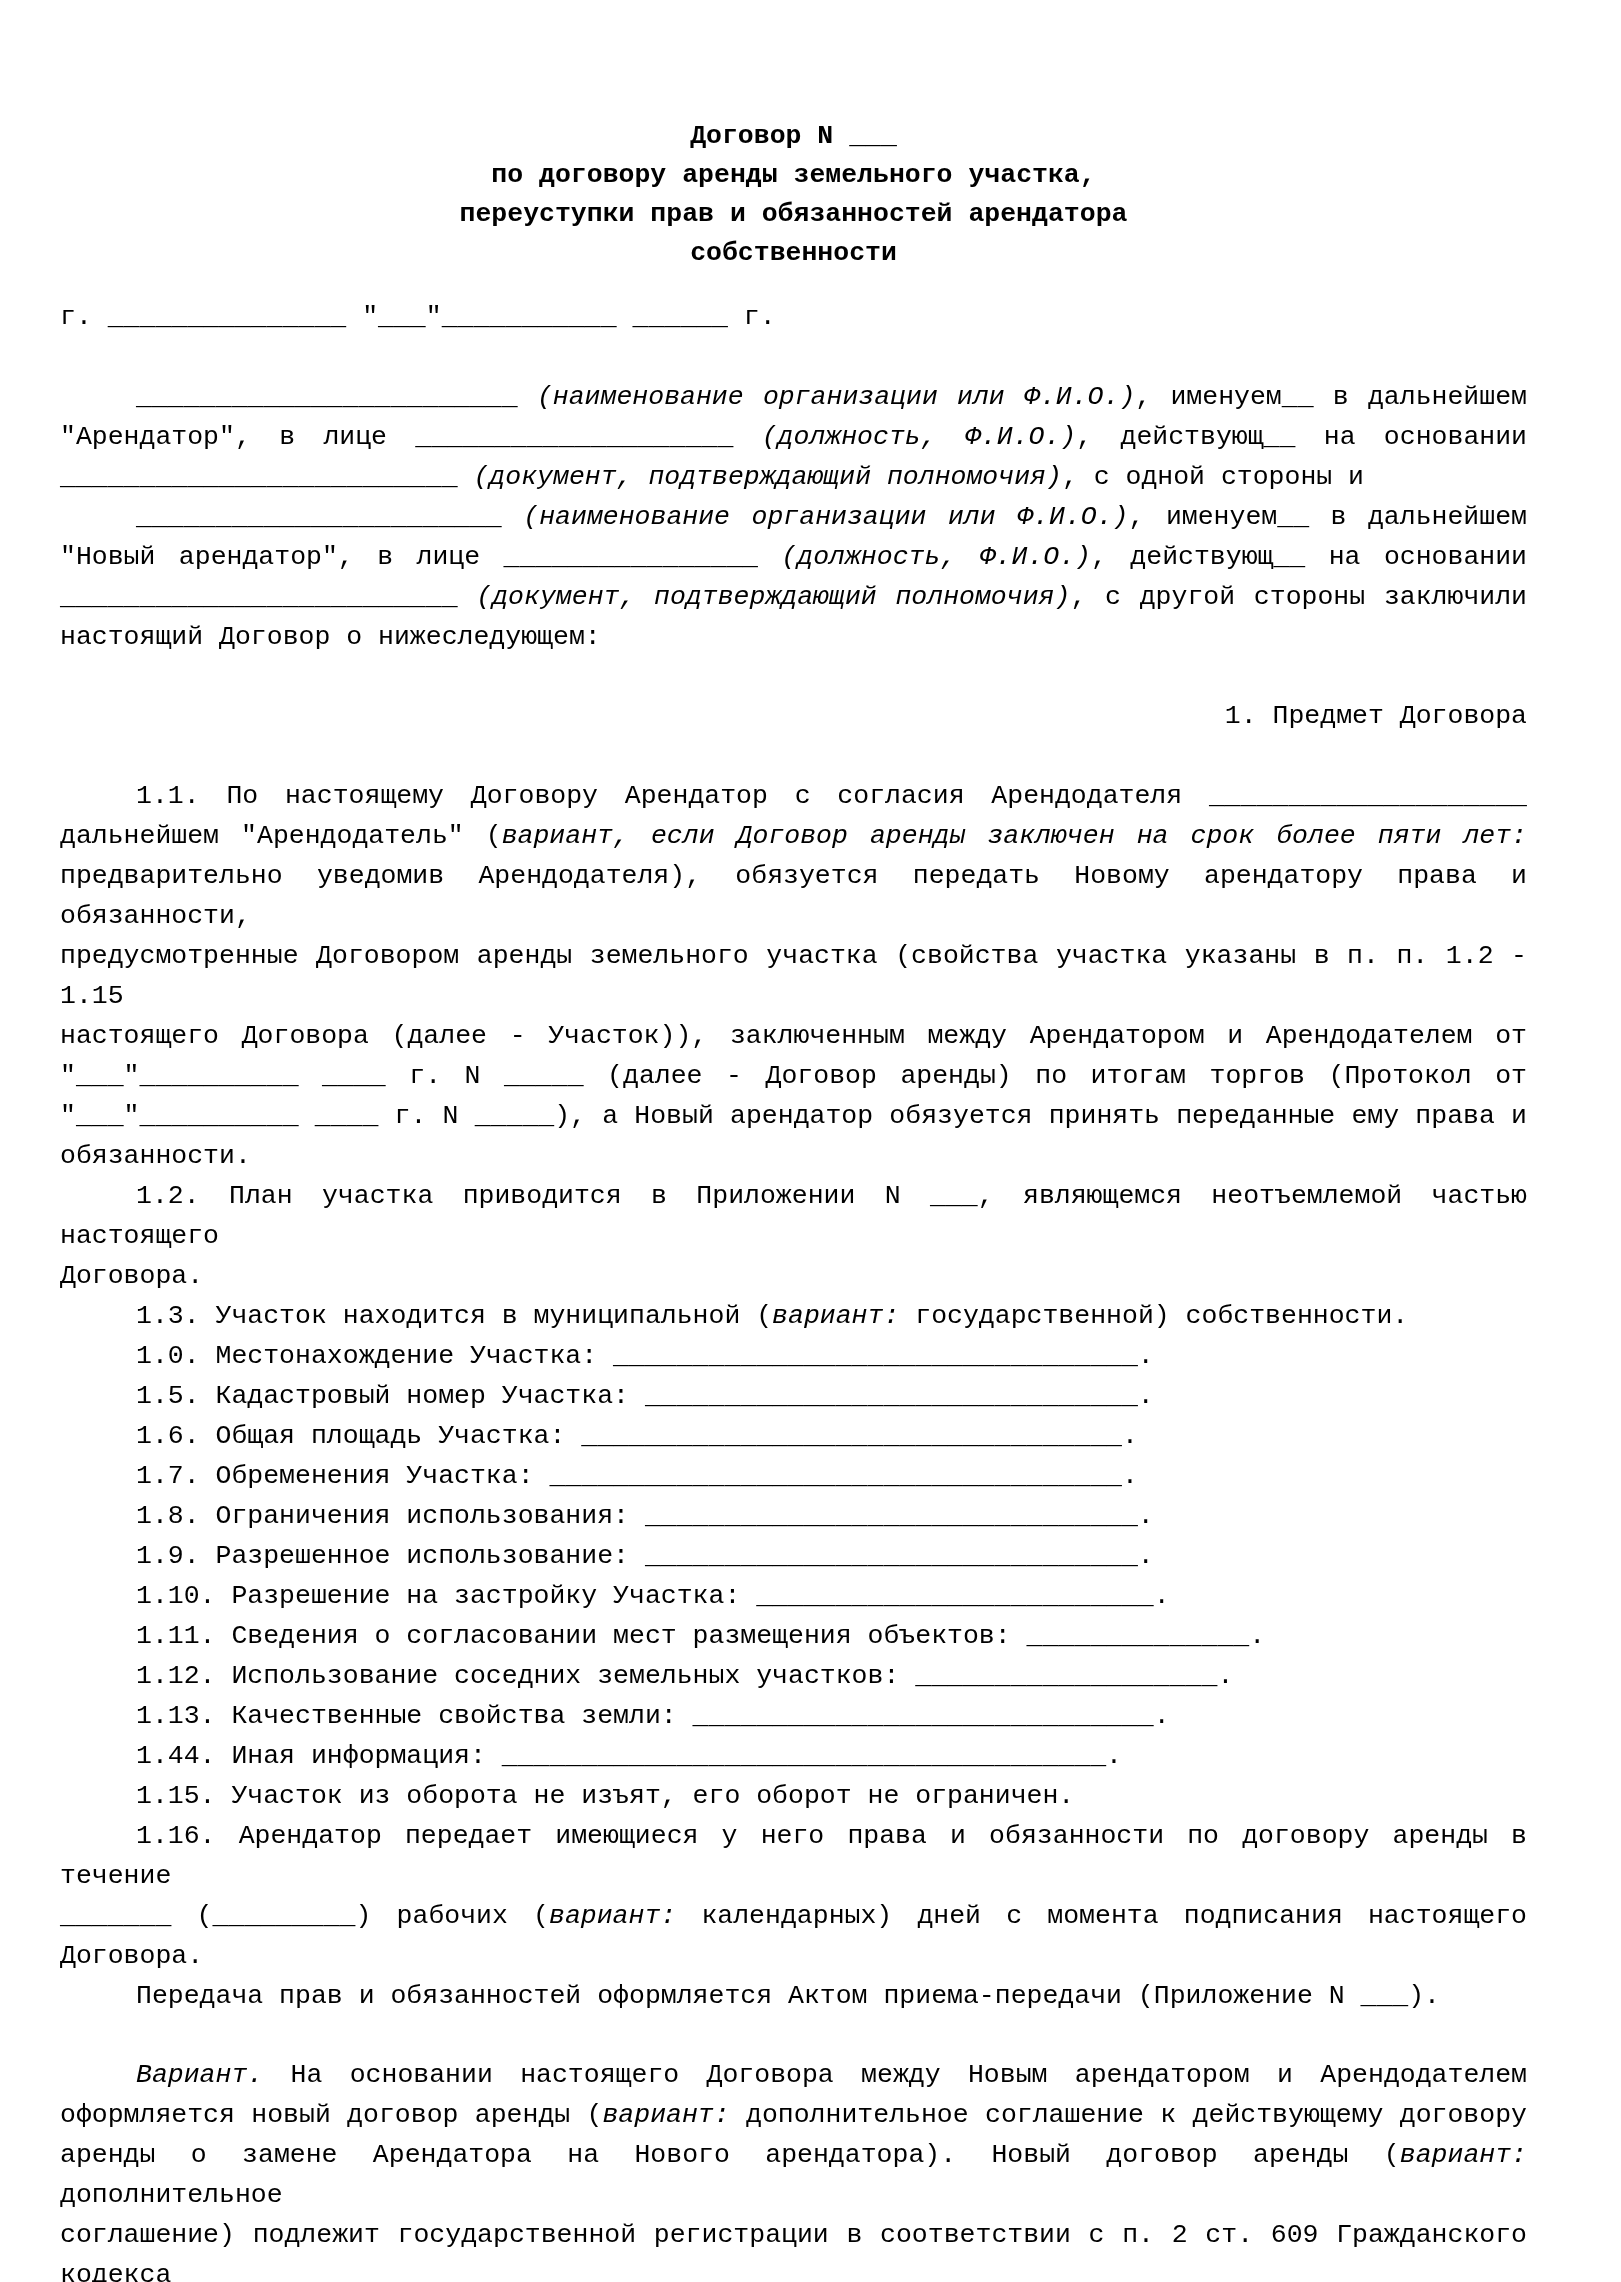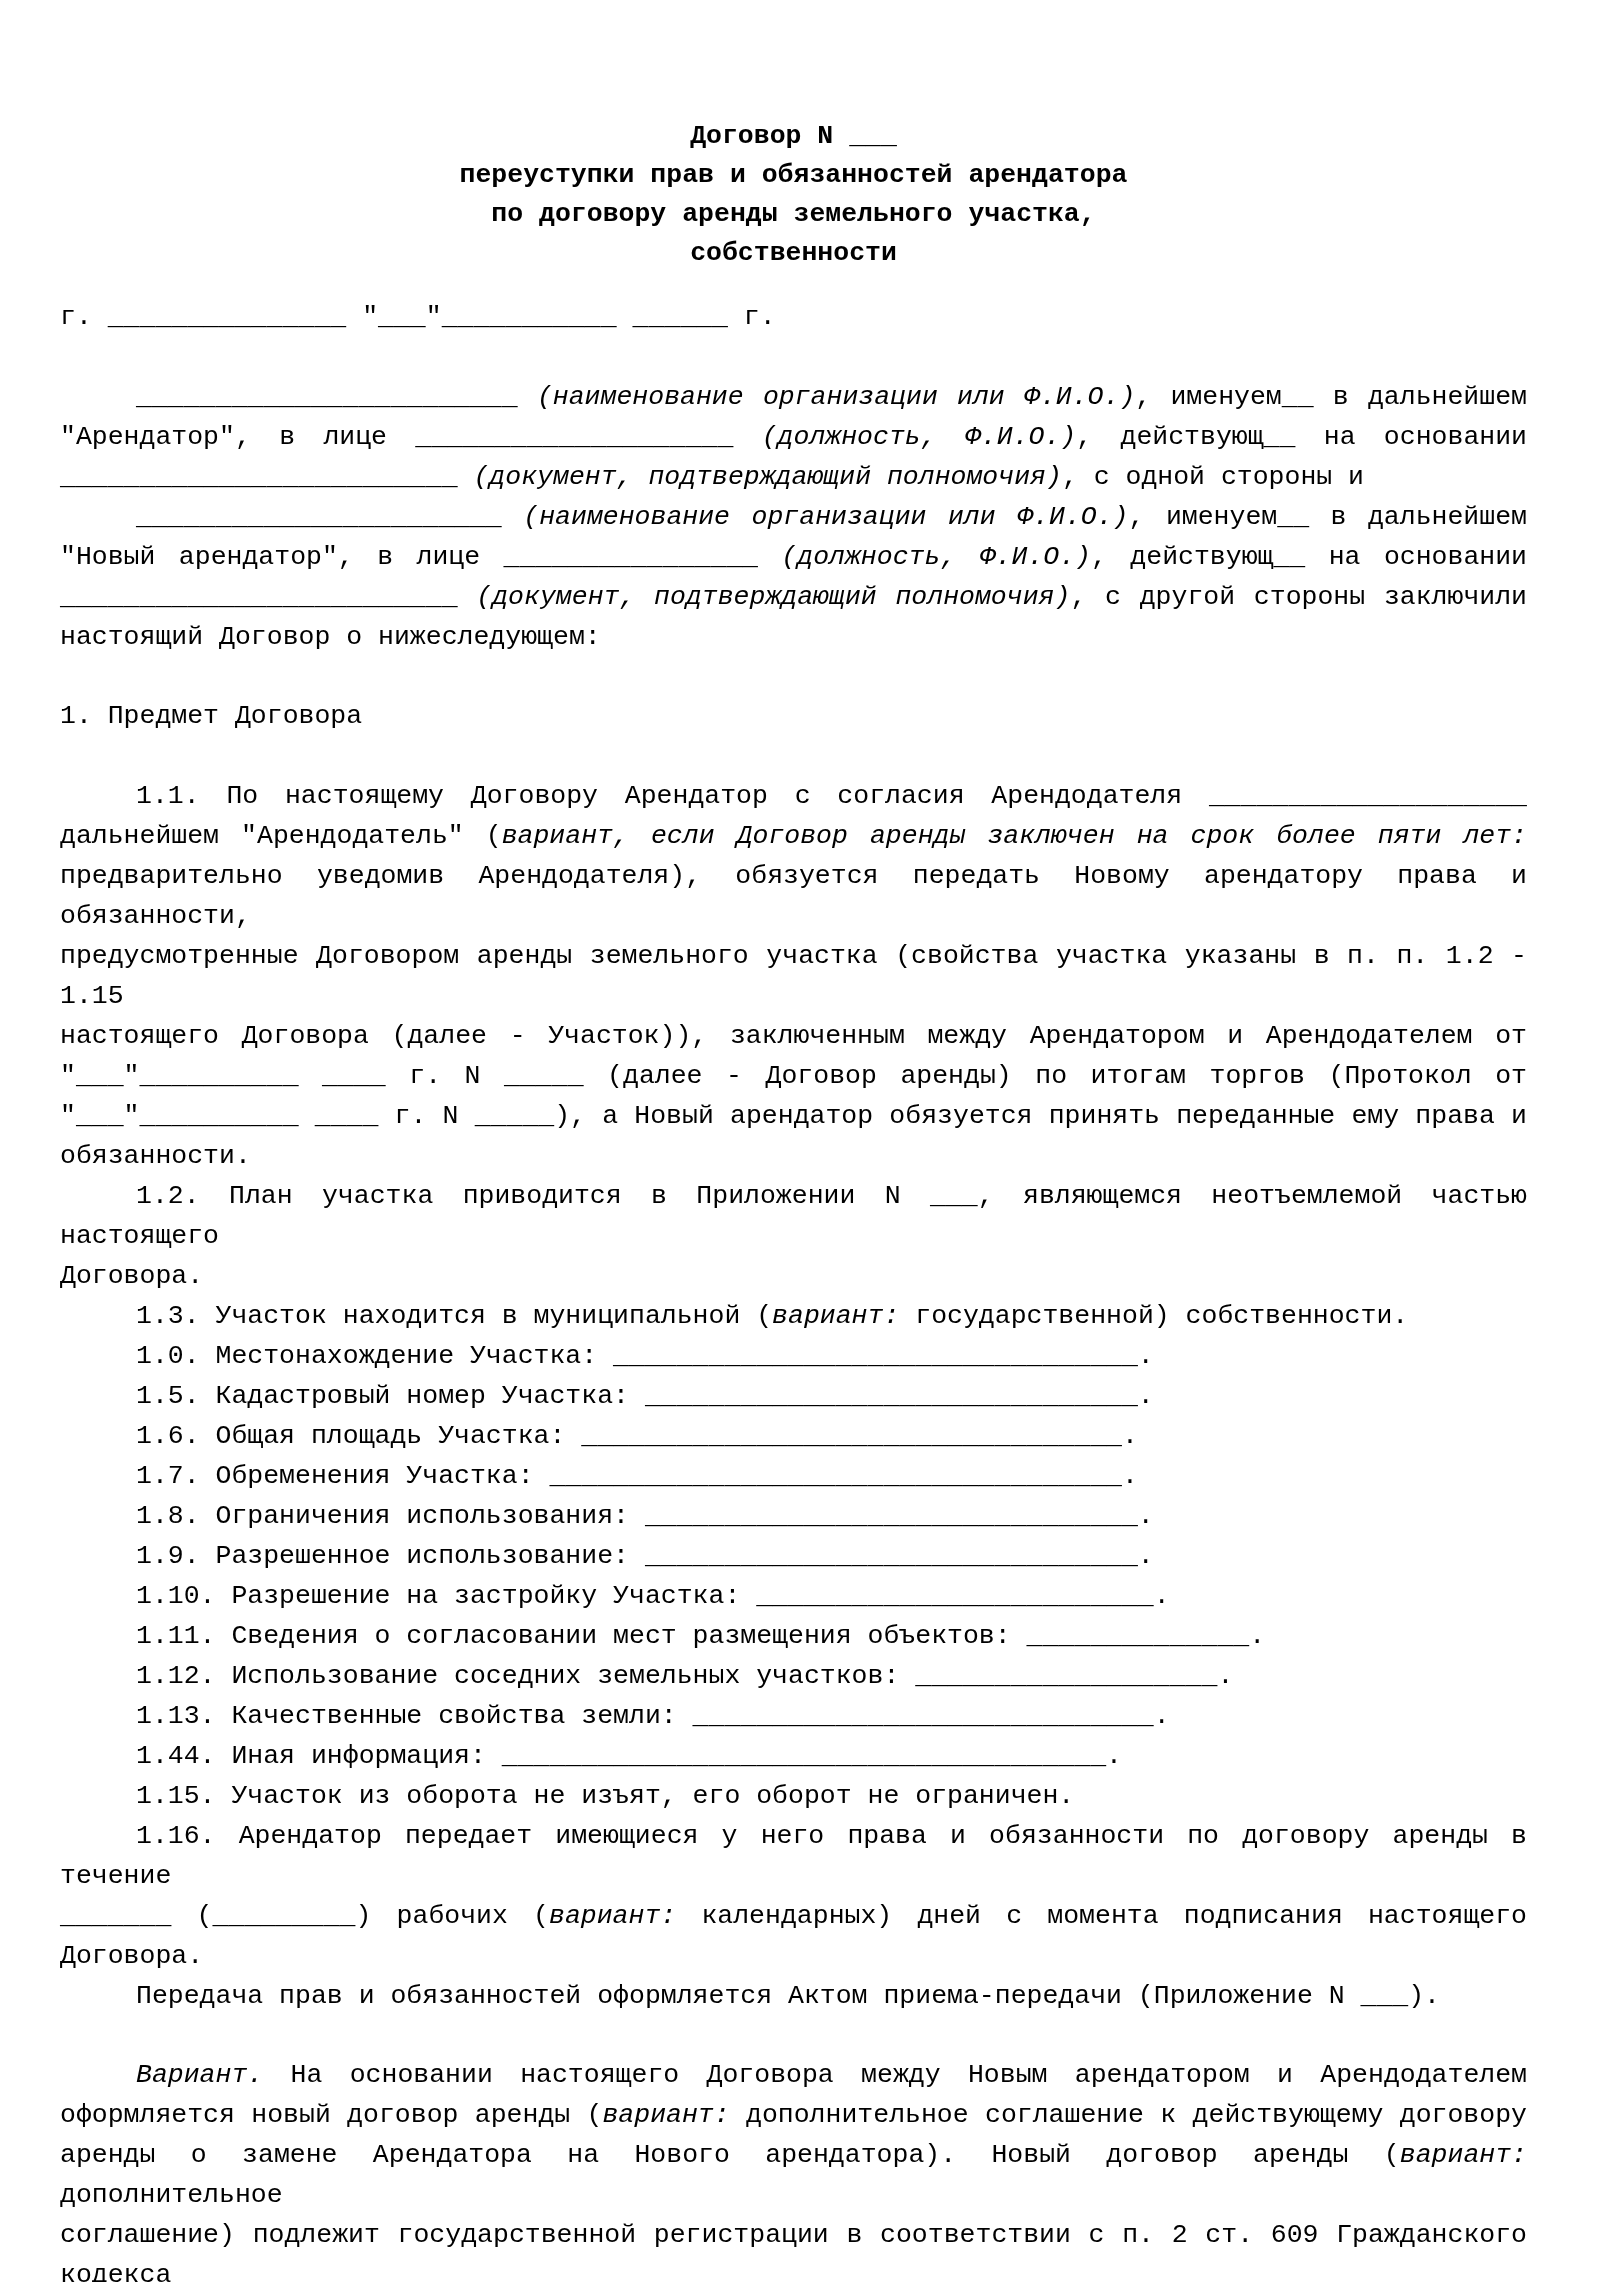--- a/index.html
+++ b/index.html
@@ -9,33 +9,33 @@
     font-family: Liberation Mono, monospace; font-size: 26.5px; line-height: 40px; color: #000; margin-top: 48px;
   }
   .title { text-align: center; font-weight: bold; font-size: 26.5px; line-height: 39px; }
   .title div { white-space: nowrap; }
   .date-line { margin-top: 23.5px; white-space: pre; }
   .ind { text-indent: 76px; }
   .nowrap-line { white-space: pre; }
   .just-line { text-align: justify; text-align-last: justify; white-space: normal; }
   .last-line { text-align: left; }
   i, .it { font-style: italic; }
-  .section-heading { text-align: left; margin-top: 39px; margin-bottom: 40px; }
+  .section-heading { text-align: right; margin-top: 39px; margin-bottom: 40px; }
   .gap { height: 39px; }
   .parties { margin-top: 40px; }
 </style>
 </head>
 <body>
 
 <div class="page">
 
   <div class="title">
     <div>Договор N ___</div>
+    <div>по договору аренды земельного участка,</div>
     <div>переуступки прав и обязанностей арендатора</div>
-    <div>по договору аренды земельного участка,</div>
     <div>собственности</div>
   </div>
 
   <div class="date-line">г. _______________ "___"___________ ______ г.</div>
 
   <div class="parties">
       <div class="just-line ind"><span>________________________ </span><i>(наименование организации или Ф.И.О.)</i><span>, именуем__ в дальнейшем</span></div>
       <div class="just-line"><span>"Арендатор", в лице ____________________ </span><i>(должность, Ф.И.О.)</i><span>, действующ__ на основании</span></div>
       <div class="last-line"><span>_________________________ </span><i>(документ, подтверждающий полномочия)</i><span>, с одной стороны и</span></div>
       <div class="just-line ind"><span>_______________________ </span><i>(наименование организации или Ф.И.О.)</i><span>, именуем__ в дальнейшем</span></div>

